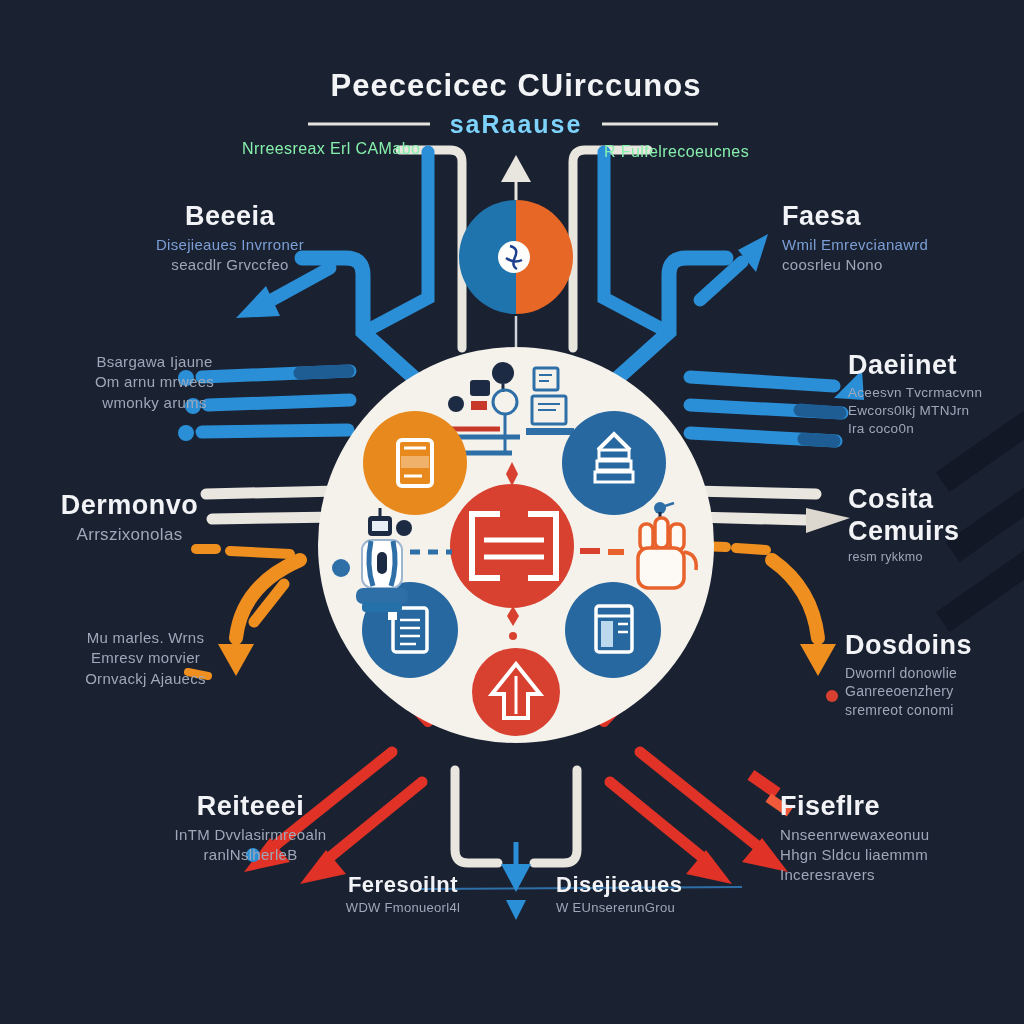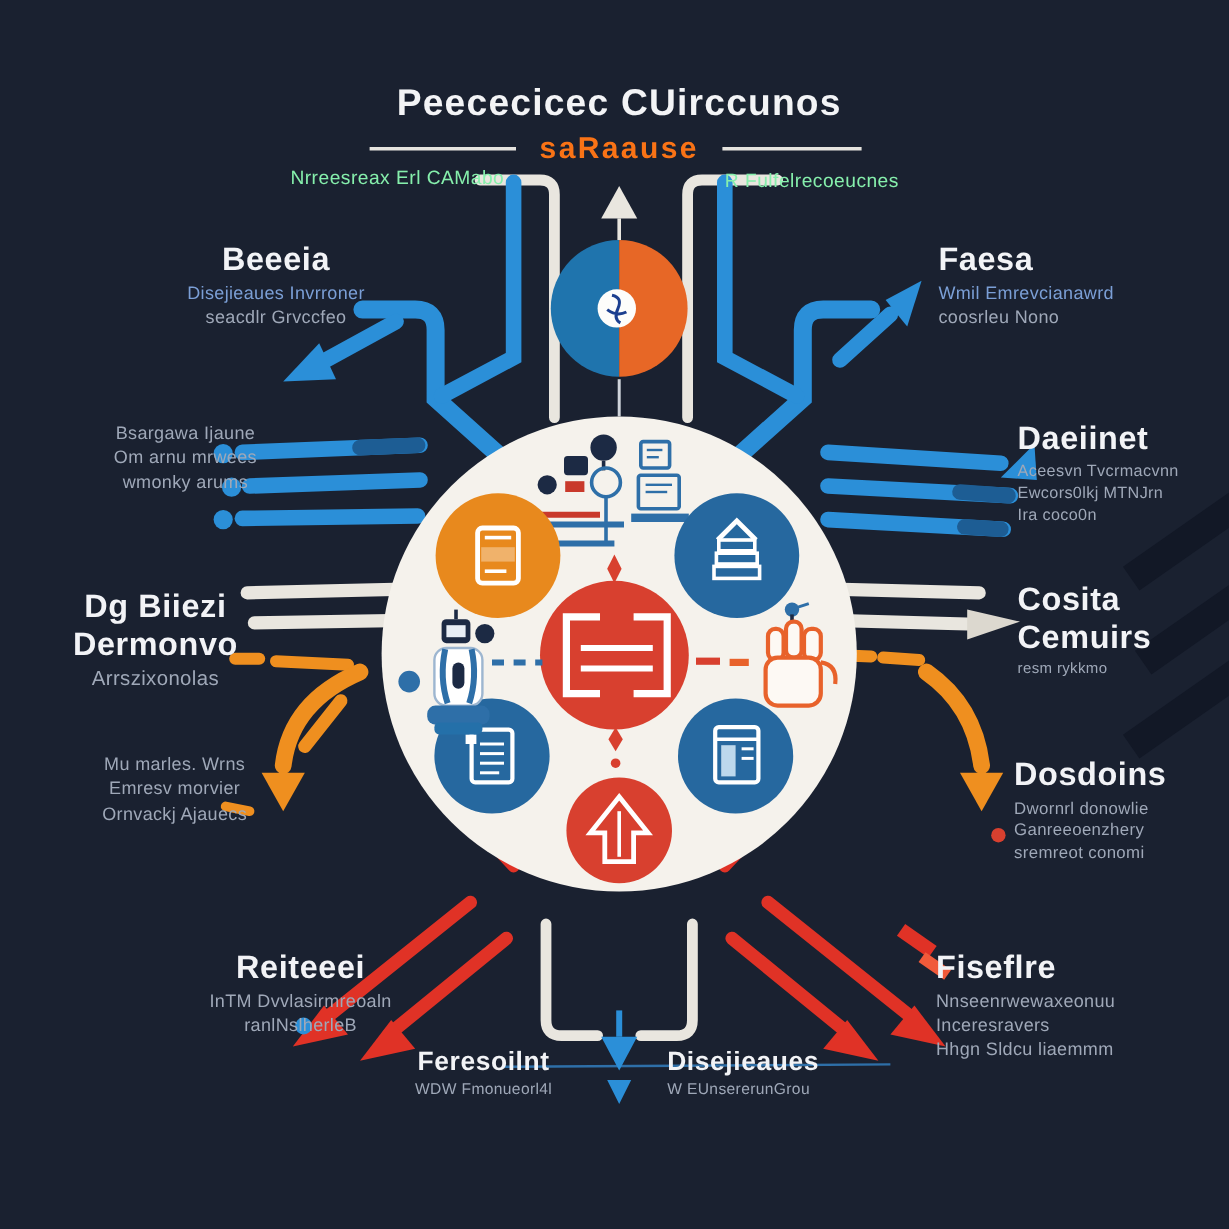--- a/index.html
+++ b/index.html
@@ -14,21 +14,21 @@
     margin:0 0 4px 0;font-weight:700;color:#f2f3f6;font-size:27px;
     letter-spacing:.5px;line-height:1.02;
   }
   .label .ln{color:#9fa8b8;font-size:15px;line-height:1.35;letter-spacing:.3px;}
   .label .ln.blue{color:#7b9fd6;}
   .center-al{text-align:center;}
   .left-al{text-align:left;}
 
   .title-block{position:absolute;left:256px;top:68px;width:520px;z-index:2;text-align:center;}
   .title-block .main{font-size:31px;font-weight:700;color:#f3f4f6;letter-spacing:1px;margin:0;}
-  .title-block .sub{font-size:25px;font-weight:700;color:#f97316;letter-spacing:2px;margin:6px 0 0 0;}
+  .title-block .sub{font-size:25px;font-weight:700;color:#7dd3fc;letter-spacing:2px;margin:6px 0 0 0;}
   .caption{position:absolute;z-index:2;font-size:16px;color:#86efac;letter-spacing:.4px;}
 
   .small-head h2{font-size:22px;margin-bottom:3px;}
   .small-head .ln{font-size:13px;}
 
   .tl{left:120px;top:203px;width:220px;}
   .tr{left:782px;top:203px;width:235px;}
   .ml{left:22px;top:352px;width:265px;}
   .ml h2{font-size:27px;}
   .mr{left:848px;top:352px;width:172px;}
@@ -310,21 +310,20 @@
 </div>
 
 <div class="label mr left-al">
   <h2>Daeiinet</h2>
   <div class="ln">Aceesvn Tvcrmacvnn</div>
   <div class="ln">Ewcors0lkj MTNJrn</div>
   <div class="ln">Ira coco0n</div>
 </div>
 
 <div class="label cl center-al">
-  <h2>Dg Biiezi</h2>
   <h2>Dermonvo</h2>
   <div class="ln">Arrszixonolas</div>
 </div>
 
 <div class="label cr left-al">
   <h2>Cosita</h2>
   <h2>Cemuirs</h2>
   <div class="ln">resm rykkmo</div>
 </div>
 
@@ -343,22 +342,22 @@
 
 <div class="label bl center-al">
   <h2>Reiteeei</h2>
   <div class="ln">InTM Dvvlasirmreoaln</div>
   <div class="ln">ranlNslherleB</div>
 </div>
 
 <div class="label br left-al">
   <h2>Fiseflre</h2>
   <div class="ln">Nnseenrwewaxeonuu</div>
+  <div class="ln">Hhgn Sldcu liaemmm</div>
   <div class="ln">Inceresravers</div>
-  <div class="ln">Hhgn Sldcu liaemmm</div>
 </div>
 
 <div class="label bcl center-al small-head">
   <h2>Feresoilnt</h2>
   <div class="ln">WDW Fmonueorl4l</div>
 </div>
 
 <div class="label bcr left-al small-head">
   <h2>Disejieaues</h2>
   <div class="ln">W EUnsererunGrou</div>

